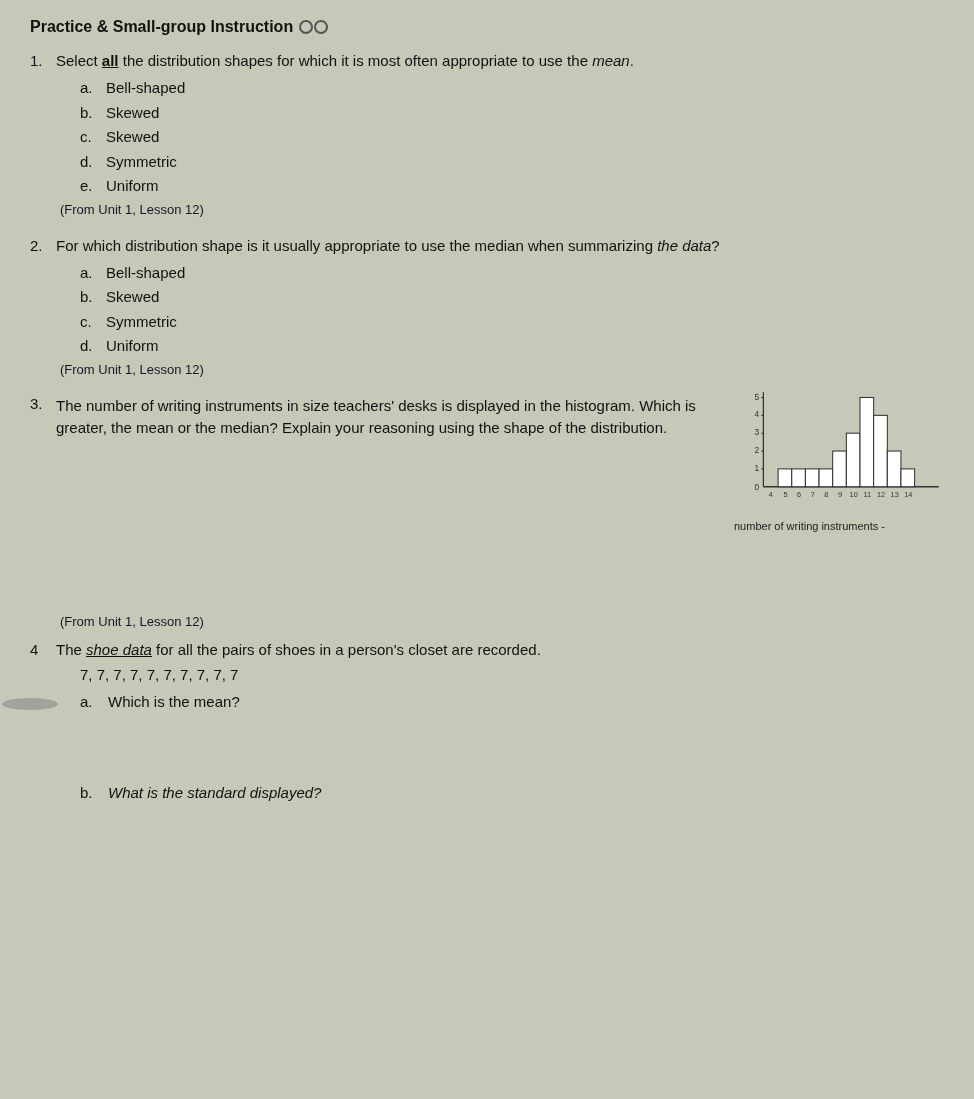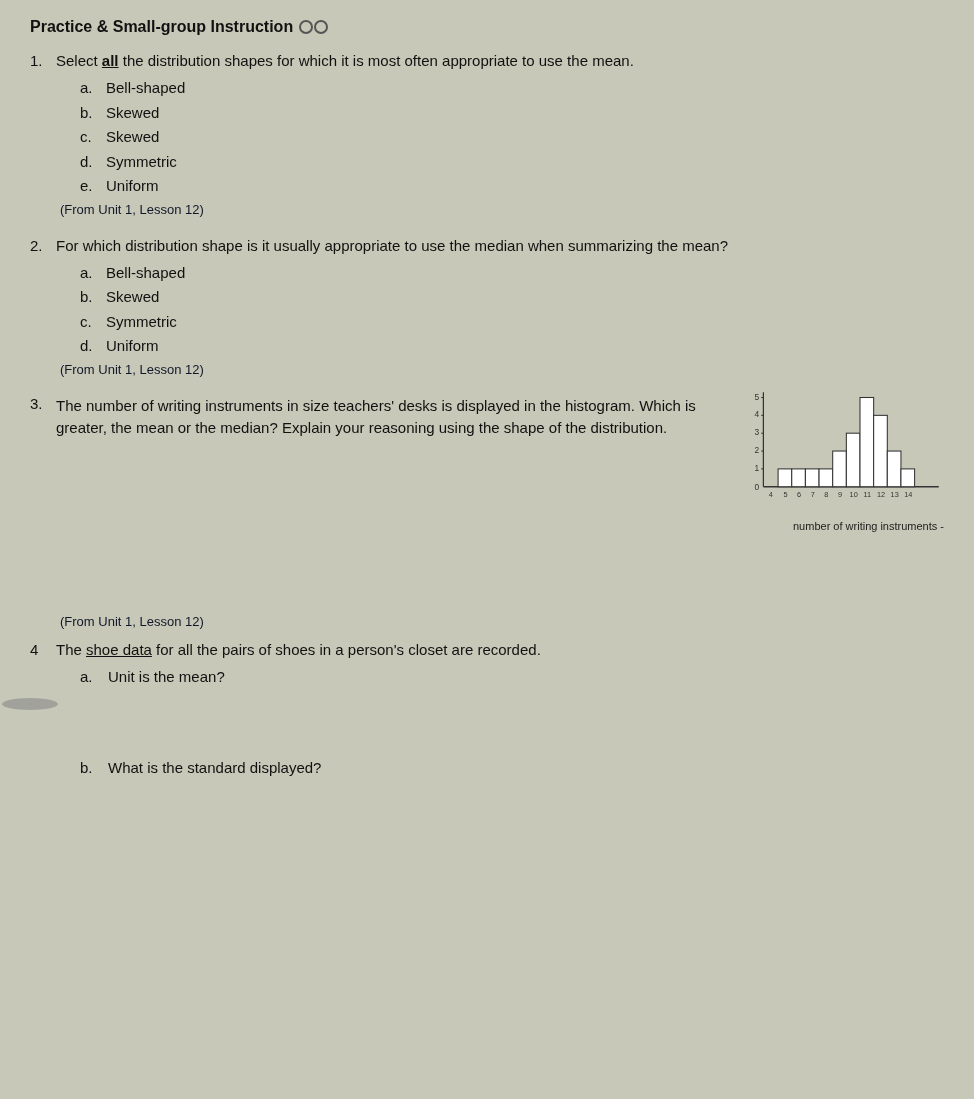--- a/index.html
+++ b/index.html
@@ -50,21 +50,21 @@
 
     .q-num {
       font-weight: normal;
       min-width: 20px;
     }
 
     .q-text {
       flex: 1;
     }
 
-    .italic { }
+    .italic { font-style: italic; }
     .bold { font-weight: bold; margin-top: 15px; }
     .underline { text-decoration: underline; }
 
     .options-list {
       margin-left: 50px;
       margin-top: 4px;
       margin-bottom: 4px;
     }
 
     .option-item {
@@ -105,21 +105,21 @@
       margin-top: -10px;
     }
 
     .histogram-svg {
       width: 210px;
       height: 130px;
     }
 
     .histogram-label {
       font-size: 11px;
-      text-align: right;
+      text-align: left;
       margin-top: 2px;
       color: #222;
     }
 
     
     .shoe-data {
       margin-left: 50px;
       margin-top: 6px;
       margin-bottom: 10px;
       font-size: 15px;
@@ -181,21 +181,21 @@
       <span>Uniform</span>
     </div>
   </div>
   <div class="from-note">(From Unit 1, Lesson 12)</div>
 </div>
 
 <div class="question-block">
   <div class="question-line">
     <span class="q-num">2.</span>
     <span class="q-text">
-      For which distribution shape is it usually appropriate to use the median when summarizing <span class="italic">the mean</span>?
+      For which distribution shape is it usually appropriate to use the median when summarizing <span class="italic">the data</span>?
     </span>
   </div>
   <div class="options-list">
     <div class="option-item">
       <span class="option-letter">a.</span>
       <span>Bell-shaped</span>
     </div>
     <div class="option-item">
       <span class="option-letter">b.</span>
       <span>Skewed</span>
@@ -285,23 +285,26 @@
 
 <div class="from-note" style="margin-left:30px; margin-top:2px;">(From Unit 1, Lesson 12)</div>
 
 <div class="question-block">
   <div class="question-line">
     <span class="q-num">4</span>
     <span class="q-text">
       The <span class="italic underline">shoe data</span> for all the pairs of shoes in a person's closet are recorded.
     </span>
   </div>
+  <div class="shoe-data">
+    7, 7, 7, 7, 7, 7, 7, 7, 7, 7
+  </div>
   <div class="sub-question">
     <span class="sub-letter">a.</span>
-    <span>Unit is the mean?</span>
+    <span>Which is the mean?</span>
   </div>
   <div class="answer-space"></div>
   <div class="sub-question">
     <span class="sub-letter">b.</span>
     <span class="italic">What is the standard displayed?</span>
   </div>
   <div class="answer-space"></div>
 </div>
 
 </body></html>

